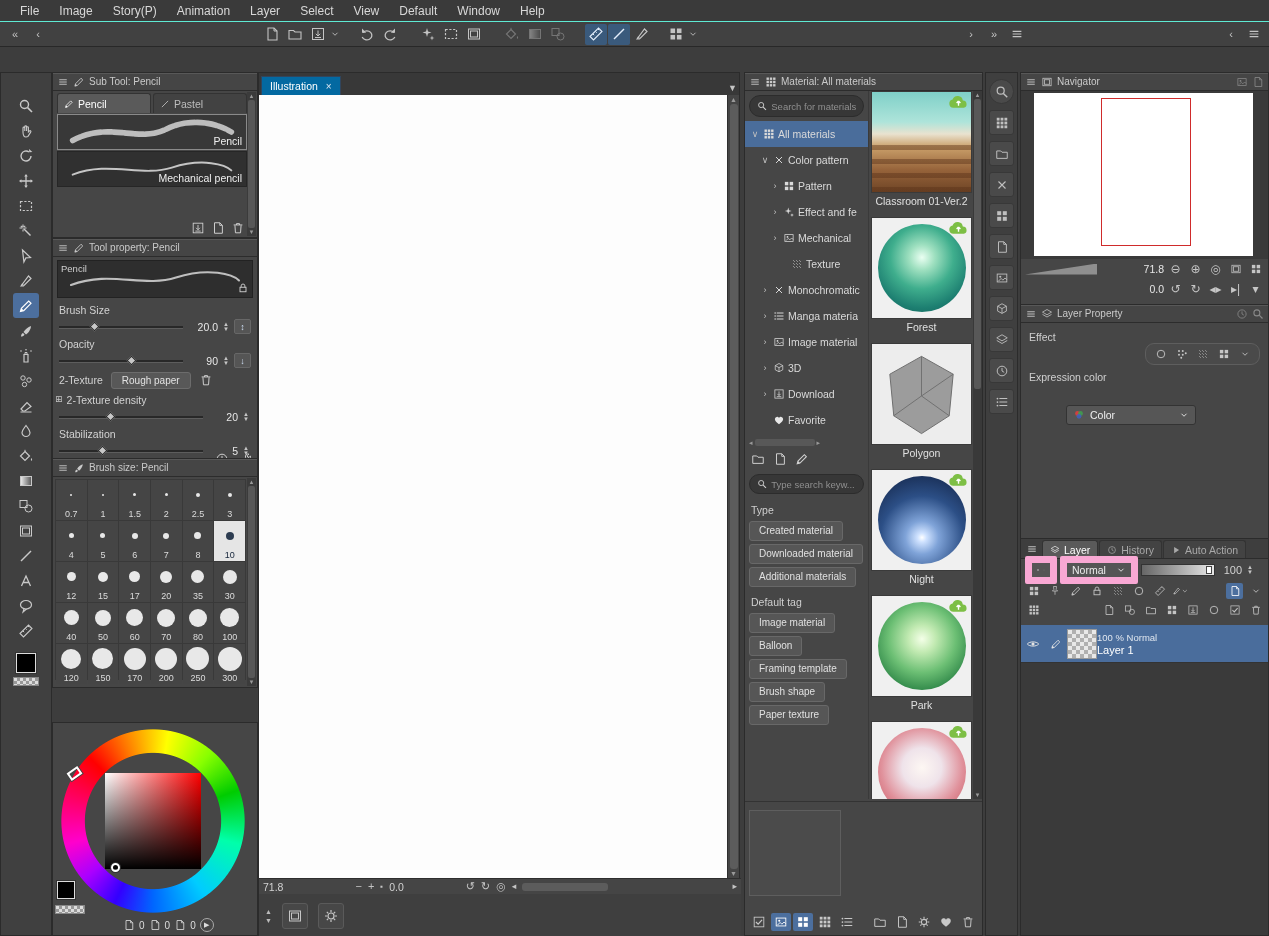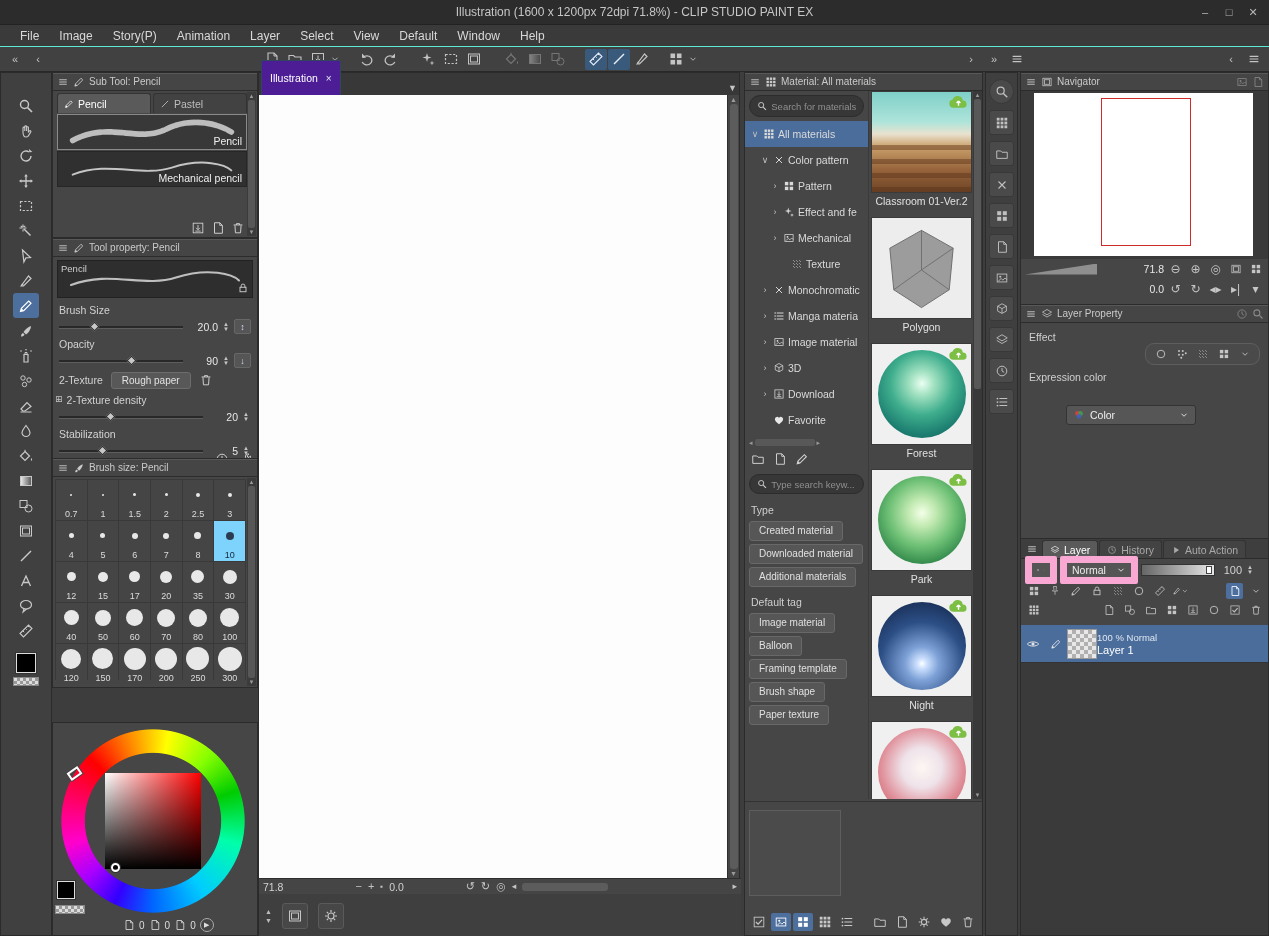--- a/index.html
+++ b/index.html
@@ -56,40 +56,40 @@
 .st span{font-size:6px;color:#c6c6c6;text-align:center}
 .vbtn{width:17px;height:15px;border:1px solid #676767;background:#555;display:flex;align-items:center;justify-content:center;font-size:9px;color:#cfe0f5;border-radius:2px}
 .tagbtn{height:17px;padding:0 10px;background:#585858;border:1px solid #6c6c6c;border-radius:3px;font-size:10px;color:#e2e2e2;display:inline-flex;align-items:center}
 .tpfoot{position:absolute;right:6px;bottom:3px;display:flex;gap:8px}
 
 .brushsize{left:52px;top:386px;width:206px;height:230px}
 .bgrid{position:absolute;left:2px;top:20px;right:11px;height:201px;display:grid;grid-template-columns:repeat(6,1fr);grid-auto-rows:40px;gap:1px;background:#393939;border:1px solid #393939}
 .bcell{background:#454545;display:flex;flex-direction:column;align-items:center;overflow:hidden}
 .bdot{border-radius:50%;background:#e8e8e8;margin:auto}
 .bnum{font-size:9px;color:#dcdcdc;line-height:11px;flex:none}
-.bcell.sel{background:#7dd3fc}
+.bcell.sel{background:#e5e5e5}
 .bcell.sel .bnum{color:#15253a}
 .bcell.sel .bdot{background:#2c3c50}
 
 .dockfoot{left:52px;top:628px;width:206px;height:22px;background:#424242;border:1px solid #2b2b2b;display:flex;align-items:center;gap:2px;padding:0 4px}
 
 .colorpanel{left:52px;top:650px;width:206px;height:214px}
 .wheel{position:absolute;left:6px;top:4px;width:188px;height:188px}
 .ring{position:absolute;inset:0;border-radius:50%;background:conic-gradient(from 315deg,#f00 0deg,#f70 25deg,#ff0 55deg,#8f0 85deg,#0c0 115deg,#0fa 150deg,#0cf 190deg,#06f 225deg,#30f 250deg,#a0f 275deg,#f0c 300deg,#f00 360deg);-webkit-mask:radial-gradient(circle closest-side,transparent 72%,#000 73%,#000 97%,transparent 98%);mask:radial-gradient(circle closest-side,transparent 72%,#000 73%,#000 97%,transparent 98%)}
 .svsq{position:absolute;left:46px;top:46px;width:96px;height:96px;background-image:linear-gradient(to top,#000,rgba(0,0,0,0)),linear-gradient(to right,#fff,#f00)}
 .huemark{position:absolute;left:11px;top:40px;width:9px;height:13px;border:2px solid #fff;box-shadow:0 0 0 1px #444;transform:rotate(55deg)}
 .svmark{position:absolute;left:52px;top:136px;width:9px;height:9px;border:2px solid #fff;border-radius:50%;box-shadow:0 0 0 1px #333}
 .cpswatch{position:absolute;left:4px;top:158px;width:18px;height:18px;background:#000;border:1px solid #ddd;outline:1px solid #333}
 .cpstrip{position:absolute;left:2px;top:182px;width:30px;height:9px;border:1px solid #888}
 .cpfoot{position:absolute;left:70px;bottom:3px;display:flex;align-items:center;gap:4px;font-size:10px;color:#ddd}
 .playbtn{width:14px;height:14px;border:1px solid #aaa;border-radius:50%;display:flex;align-items:center;justify-content:center;font-size:7px;color:#ddd}
 
 .canvasarea{left:258px;top:0;width:482px;height:864px;background:#3e3e3e;border:1px solid #2b2b2b}
 .doctabs{height:22px;background:#383838;display:flex;align-items:flex-end;padding-left:2px;position:relative}
-.doctab{display:flex;align-items:center;gap:8px;height:35px;padding:0 8px;background:#4c1d95;color:#fff;font-size:10.5px;border:1px solid #31455c;border-bottom:none}
+.doctab{display:flex;align-items:center;gap:8px;height:19px;padding:0 8px;background:#0369a1;color:#fff;font-size:10.5px;border:1px solid #31455c;border-bottom:none}
 .doctab .x{font-size:10px;color:#dfe8f2}
 .doctabs .menu{position:absolute;right:2px;bottom:2px}
 .page{position:absolute;left:0;top:22px;width:470px;height:783px;background:#fdfdfd}
 .cvscroll{position:absolute;right:0;top:22px;width:12px;height:783px;background:#454545;border-left:1px solid #2e2e2e;display:flex;flex-direction:column;align-items:center;padding:1px 0;color:#9a9a9a;font-size:7px}
 .cvthumb{flex:1;width:8px;background:#5c5c5c;border-radius:3px;margin:1px 0}
 .cbotbar{position:absolute;left:0;top:805px;width:482px;height:16px;background:#454545;border-top:1px solid #2e2e2e;display:flex;align-items:center;gap:6px;padding:0 4px;font-size:10.5px}
 .hthumb{width:86px;height:8px;background:#5c5c5c;border-radius:3px}
 .ccorner{position:absolute;left:0;top:821px;width:482px;height:43px;background:#3f3f3f;display:flex;align-items:center;gap:10px;padding:0 6px}
 .cornerbtn{width:26px;height:26px;border:1px solid #5a5a5a;background:#474747;border-radius:3px;display:flex;align-items:center;justify-content:center;color:#c6c6c6}
 
@@ -407,28 +407,20 @@
         <path d="M4 18C30 4 50 20 70 10S110 8 116 12" fill="none" stroke="currentColor" stroke-width="4" stroke-linecap="round" opacity=".85" stroke-dasharray="6 1.5"></path>
       </symbol>
 <symbol id="s-stroke2" viewBox="0 0 120 24">
         <path d="M4 16C30 6 52 18 74 11S112 9 116 13" fill="none" stroke="currentColor" stroke-width="1.4" stroke-linecap="round"></path>
       </symbol>
 </defs>
 </svg>
 
 <div class="app">
 
-  <div class="titlebar">
-    <span>Illustration (1600 x 1200px 72dpi 71.8%)  - CLIP STUDIO PAINT EX</span>
-    <div class="winbtns">
-      <span class="winbtn">–</span>
-      <span class="winbtn">□</span>
-      <span class="winbtn">✕</span>
-    </div>
-  </div>
 
   <div class="menubar">
     <span class="mi">File</span>
     <span class="mi">Image</span>
     <span class="mi">Story(P)</span>
     <span class="mi">Animation</span>
     <span class="mi">Layer</span>
     <span class="mi">Select</span>
     <span class="mi">View</span>
     <span class="mi">Default</span>
@@ -1217,54 +1209,54 @@
           <div class="mcard">
             <div class="mimg">
                 <div class="th-class"></div>
                 <svg class="cloudbadge">
                   <use href="#s-cloud"></use>
                 </svg>
               </div>
             <div class="mlabel">Classroom 01-Ver.2</div>
           </div>
           <div class="mcard">
+            <div class="mimg" style="background:#f0f0f0">
+                <div class="sphere sp-forest"></div>
+                <svg class="cloudbadge">
+                  <use href="#s-cloud"></use>
+                </svg>
+              </div>
+            <div class="mlabel">Forest</div>
+          </div>
+          <div class="mcard">
             <div class="mimg" style="background:#ededed">
               <svg viewBox="0 0 100 100" style="width:100%;height:100%">
                   <path d="M50 12L82 30 78 72 50 90 22 72 18 30z" fill="#9c9c9c" stroke="#6e6e6e"></path>
                   <path d="M50 12L50 52M50 52L82 30M50 52L22 72M50 52L78 72" stroke="#707070" fill="none"></path>
                 </svg>
             </div>
             <div class="mlabel">Polygon</div>
           </div>
           <div class="mcard">
             <div class="mimg" style="background:#f0f0f0">
-                <div class="sphere sp-forest"></div>
+                <div class="sphere sp-night"></div>
                 <svg class="cloudbadge">
                   <use href="#s-cloud"></use>
                 </svg>
               </div>
-            <div class="mlabel">Forest</div>
+            <div class="mlabel">Night</div>
           </div>
           <div class="mcard">
             <div class="mimg" style="background:#f0f0f0">
                 <div class="sphere sp-park"></div>
                 <svg class="cloudbadge">
                   <use href="#s-cloud"></use>
                 </svg>
               </div>
             <div class="mlabel">Park</div>
-          </div>
-          <div class="mcard">
-            <div class="mimg" style="background:#f0f0f0">
-                <div class="sphere sp-night"></div>
-                <svg class="cloudbadge">
-                  <use href="#s-cloud"></use>
-                </svg>
-              </div>
-            <div class="mlabel">Night</div>
           </div>
           <div class="mcard">
             <div class="mimg" style="background:#f0f0f0">
                 <div class="sphere sp-shop"></div>
                 <svg class="cloudbadge">
                   <use href="#s-cloud"></use>
                 </svg>
               </div>
           </div>
         </div>

